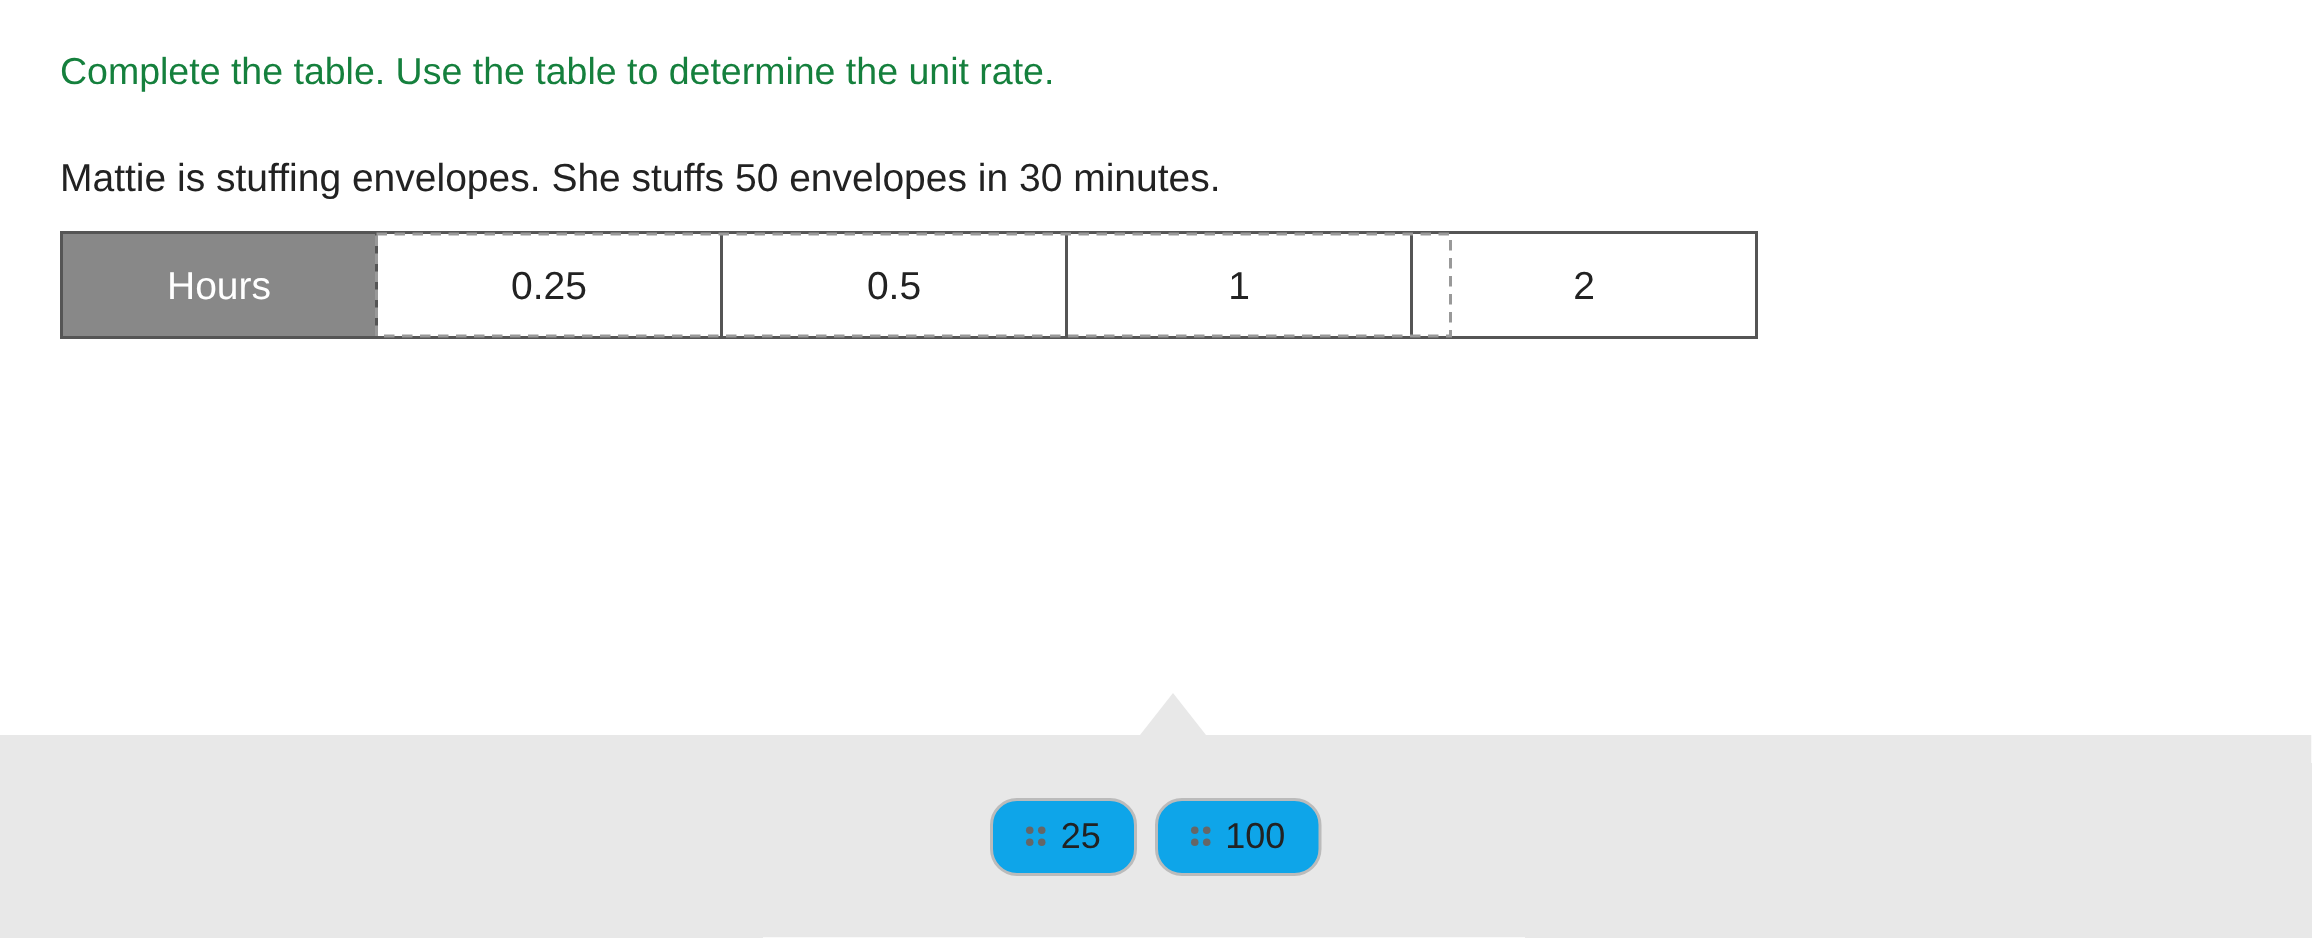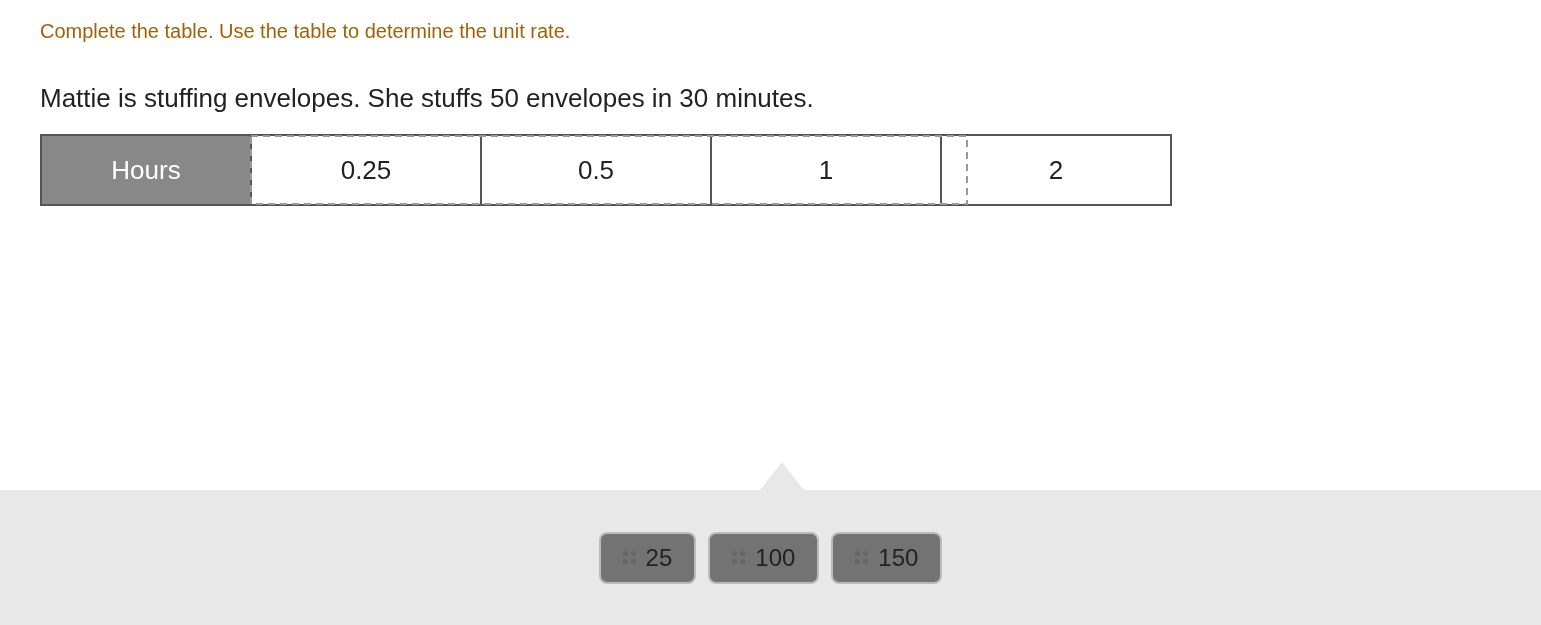--- a/index.html
+++ b/index.html
@@ -11,24 +11,24 @@
       overflow: hidden;
     }
 
     .main-content {
       padding: 20px 40px 0 40px;
       background: #ffffff;
       height: 490px;
     }
 
     .instruction {
-      font-size: 20px;
-      color: #a16207;
+      font-size: 25px;
+      color: #15803d;
       margin-bottom: 40px;
-      margin-top: 0;
+      margin-top: 14px;
     }
 
     .problem-text {
       font-size: 26px;
       color: #222;
       margin-bottom: 20px;
       font-weight: normal;
     }
 
     table.ratio-table {
@@ -86,24 +86,24 @@
       display: flex;
       gap: 12px;
       align-items: center;
     }
 
     .answer-chip {
       display: flex;
       align-items: center;
       gap: 10px;
       border: 2px solid #bbb;
-      border-radius: 8px;
+      border-radius: 18px;
       padding: 10px 22px;
       font-size: 24px;
-      background: #737373;
+      background: #0ea5e9;
       cursor: grab;
       color: #222;
     }
 
     .drag-dots {
       display: inline-grid;
       grid-template-columns: 1fr 1fr;
       gap: 3px;
     }
 
@@ -172,23 +172,14 @@
     </div>
     <div class="answer-chip">
       <span class="drag-dots">
         <span></span>
           <span></span>
           <span></span>
           <span></span>
       </span>
       <span>100</span>
     </div>
-    <div class="answer-chip">
-      <span class="drag-dots">
-        <span></span>
-          <span></span>
-          <span></span>
-          <span></span>
-      </span>
-      <span>150</span>
-    </div>
   </div>
 </div>
 
 </body></html>

